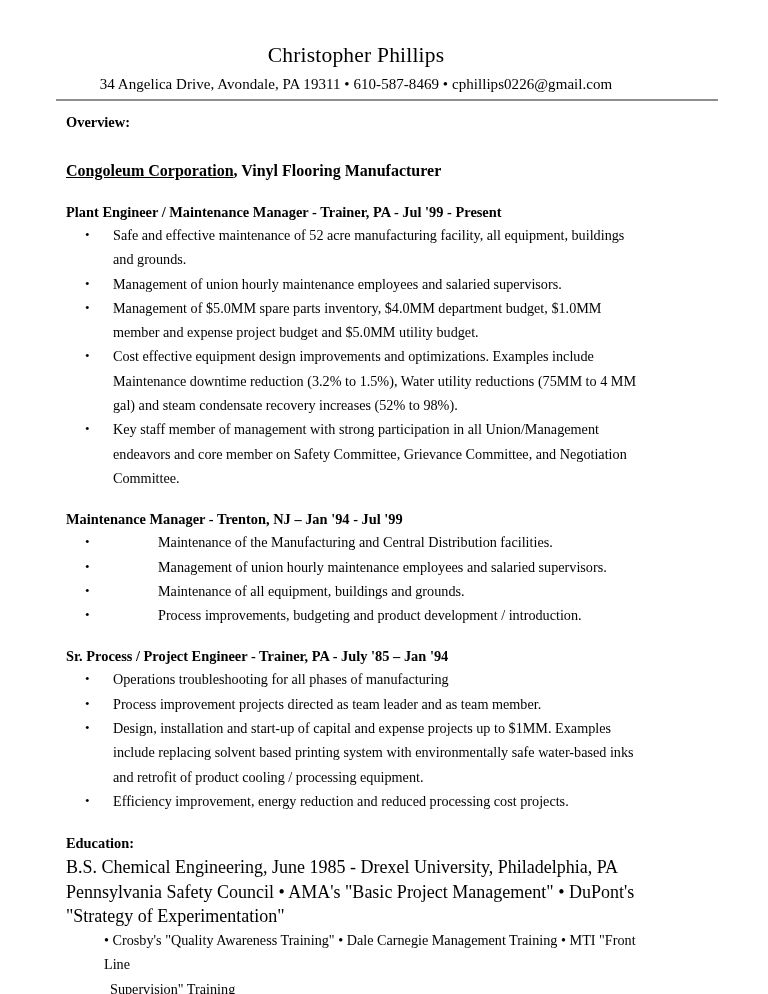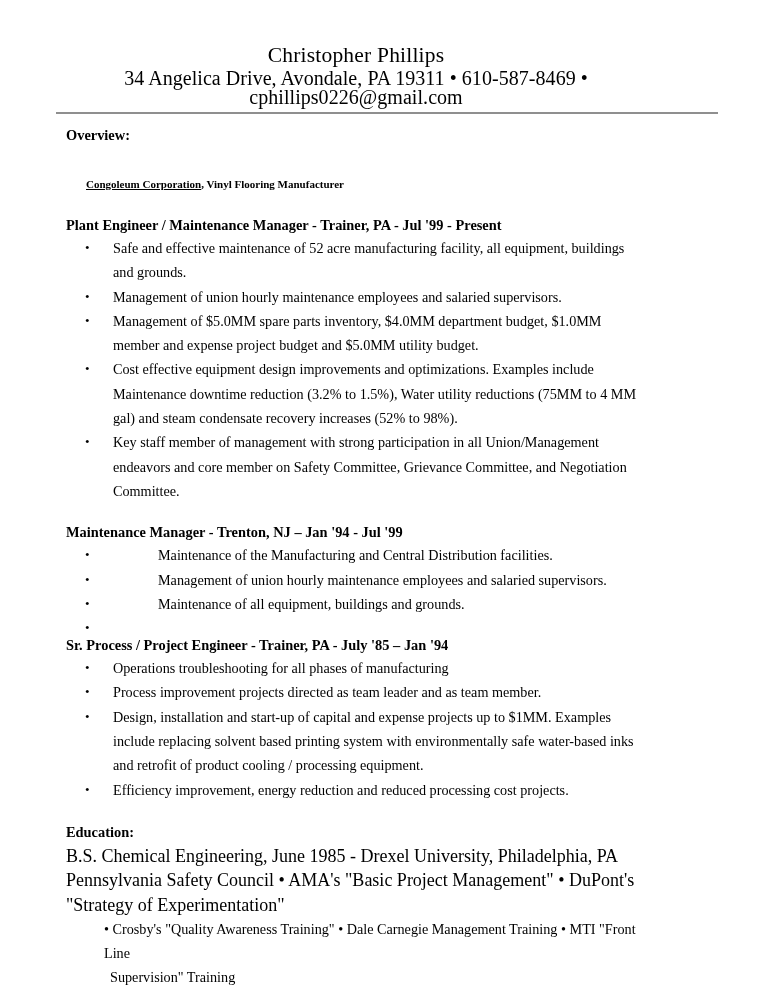--- a/index.html
+++ b/index.html
@@ -26,23 +26,23 @@
   
   .name {
     text-align: center;
     font-size: 21.5px;
     line-height: 26px;
     letter-spacing: 0.2px;
     font-weight: 400;
   }
   .contact {
     text-align: center;
-    font-size: 20px;
+    font-size: 15px;
     line-height: 19px;
-    margin-top: 1px;
+    margin-top: 7px;
     letter-spacing: 0.05px;
   }
   .rule {
     height: 2px;
     background: #8f8f8f;
     margin-top: 5px;
     margin-left: -10px;
     width: 662px;
   }
 
@@ -54,24 +54,23 @@
   }
   .sec-head .plain { font-weight: bold; }
   .para {
     font-size: 14.2px;
     line-height: 24.3px;
   }
   .gap-lg { height: 25px; }
   .gap-md { height: 18px; }
 
   .company {
-    font-size: 11px;
+    font-size: 16px;
     line-height: 24px;
     font-weight: bold;
-    margin-left: 20px;
   }
   .company .u { text-decoration: underline; }
 
   .jobhead {
     font-size: 14.4px;
     line-height: 22px;
     font-weight: bold;
   }
   .jobhead .u { }
 
@@ -144,21 +143,21 @@
     <li><span class="dot">•</span><span>Key staff member of management with strong participation in all Union/Management endeavors and core member on Safety Committee, Grievance Committee, and Negotiation Committee.</span></li>
   </ul>
 
   <div class="gap-md"></div>
 
   <div class="jobhead"><span class="u">Maintenance Manager</span><span> - Trenton, NJ – Jan '94 - Jul '99</span></div>
   <ul class="bullets wide">
     <li><span class="dot">•</span><span>Maintenance of the Manufacturing and Central Distribution facilities.</span></li>
     <li><span class="dot">•</span><span>Management of union hourly maintenance employees and salaried supervisors.</span></li>
     <li><span class="dot">•</span><span>Maintenance of all equipment, buildings and grounds.</span></li>
-    <li><span class="dot">•</span></li>
+    <li><span class="dot">•</span><span>Process improvements, budgeting and product development / introduction.</span></li>
   </ul>
 
   <div class="gap-md"></div>
 
   <div class="jobhead"><span class="u">Sr. Process / Project Engineer</span><span> - Trainer, PA - July '85 – Jan '94</span></div>
   <ul class="bullets">
     <li><span class="dot">•</span><span>Operations troubleshooting for all phases of manufacturing</span></li>
     <li><span class="dot">•</span><span>Process improvement projects directed as team leader and as team member.</span></li>
     <li><span class="dot">•</span><span>Design, installation and start-up of capital and expense projects up to $1MM.  Examples include replacing solvent based printing system with environmentally safe water-based inks and retrofit of product cooling / processing equipment.</span></li>
     <li><span class="dot">•</span><span>Efficiency improvement, energy reduction and reduced processing cost projects.</span></li>

